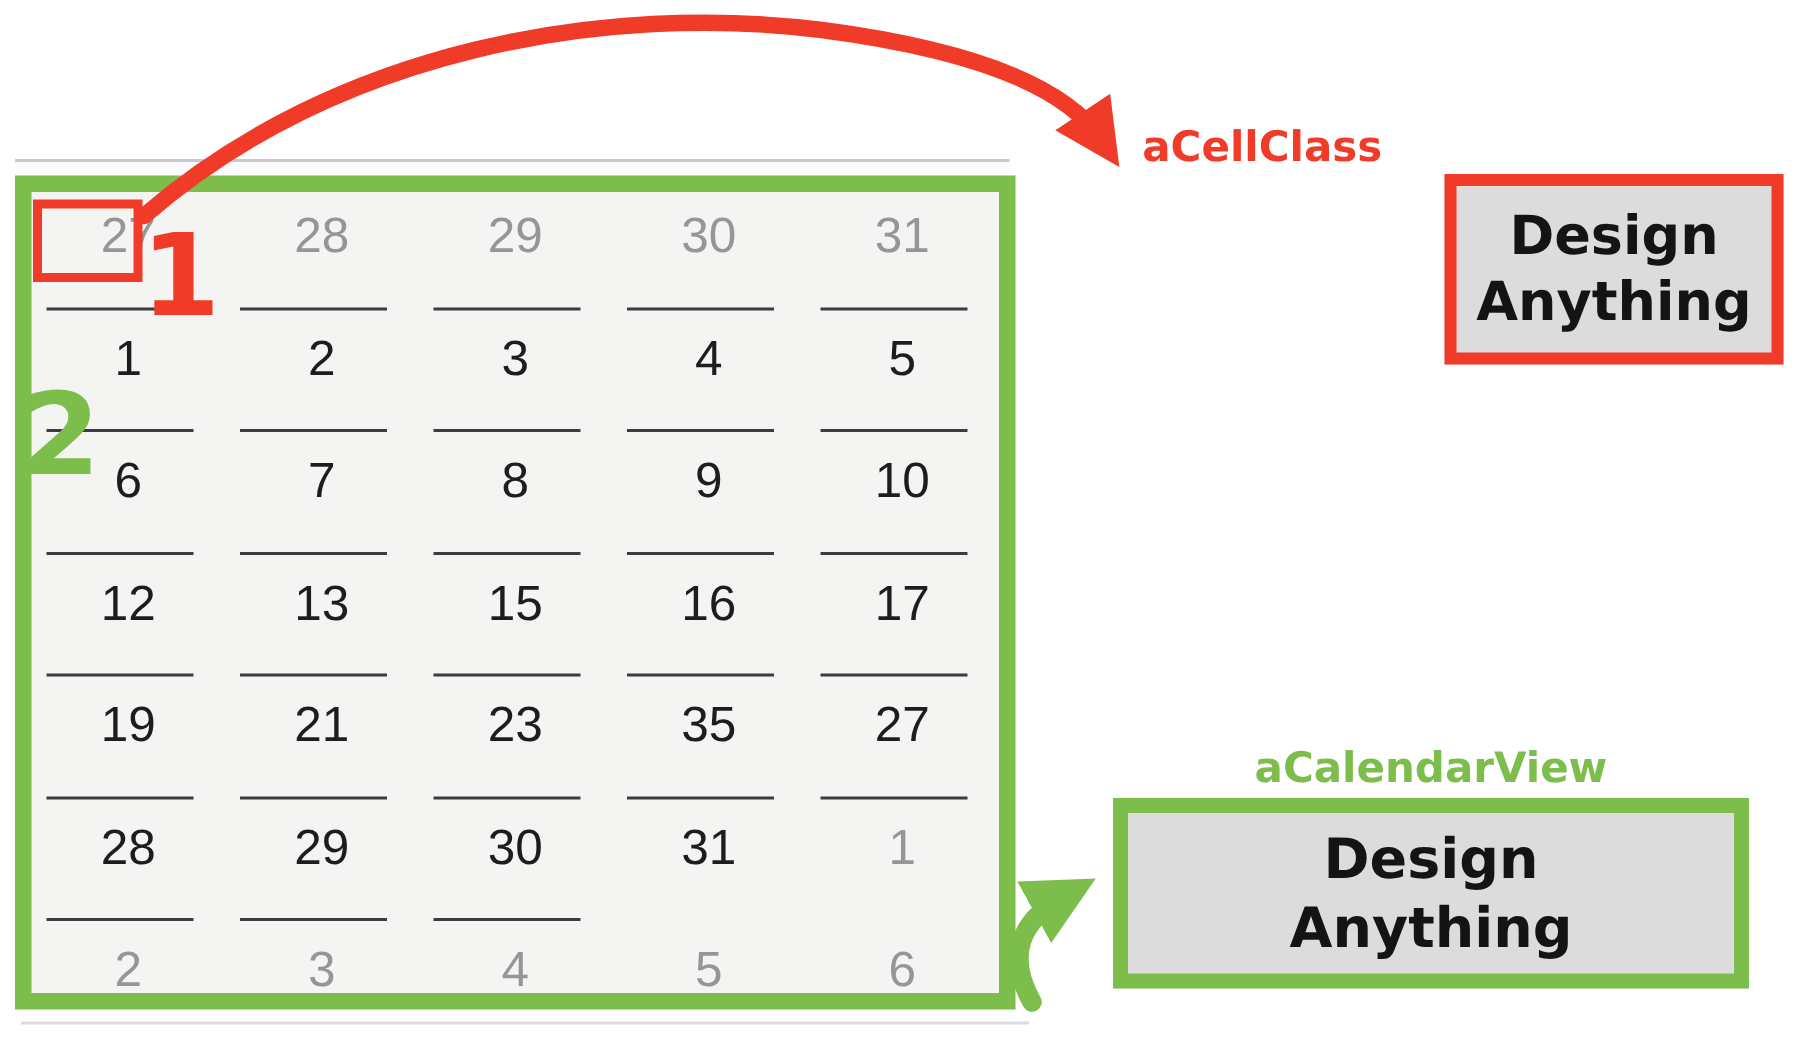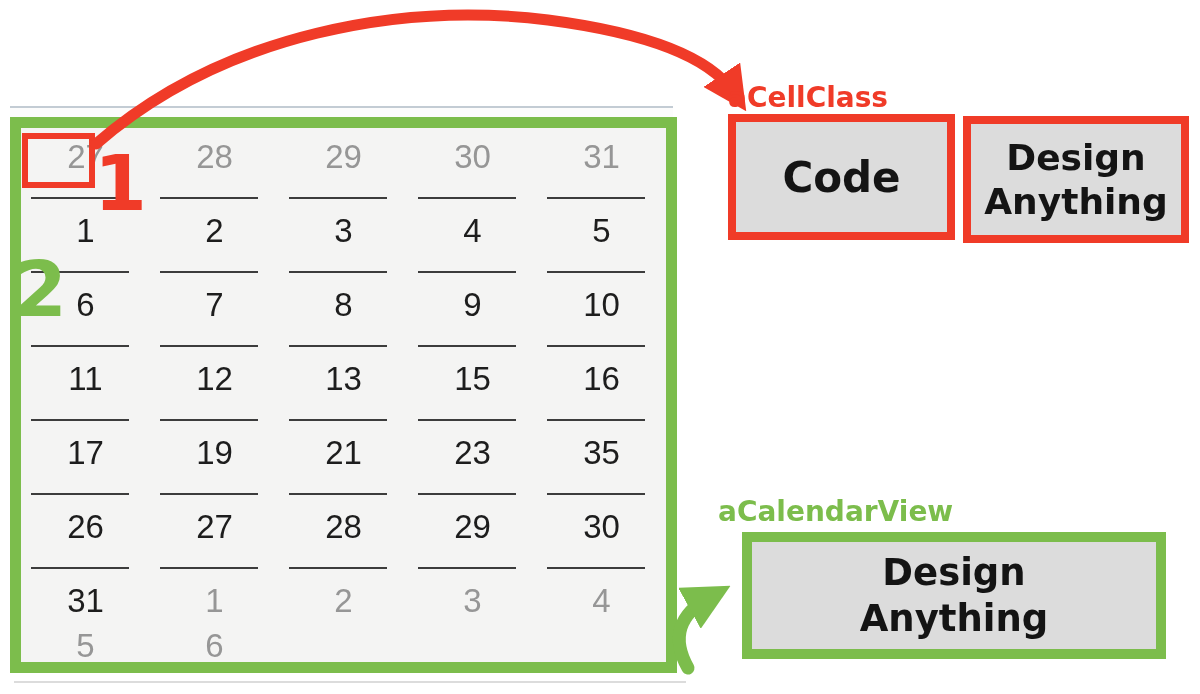--- a/index.html
+++ b/index.html
@@ -31,27 +31,27 @@
     position:absolute;left:1px;top:5px;width:73px;height:55px;
     border:6px solid var(--red,#f03b28);box-sizing:border-box;
   }
   .cal-shadow{position:absolute;left:14px;top:681px;width:672px;height:2px;background:#dcdcdc;}
   
   .step{position:absolute;font-family:"DejaVu Sans","Liberation Sans",sans-serif;
     font-weight:700;line-height:1;}
   .step-1{left:94px;top:146px;font-size:76px;color:var(--red,#f03b28);}
   .step-2{left:14px;top:252px;font-size:76px;color:var(--green,#7cbd4c);}
   
-  .lbl{position:absolute;text-align:left;font-family:"DejaVu Sans","Liberation Sans",sans-serif;
+  .lbl{position:absolute;text-align:center;font-family:"DejaVu Sans","Liberation Sans",sans-serif;
     font-weight:700;font-size:28px;line-height:1;}
   .red-lbl{color:var(--red,#f03b28);}
   .green-lbl{color:var(--green,#7cbd4c);}
   #lbl-cellclass{left:728px;top:84px;width:227px;}
   #lbl-cellxib{left:963px;top:84px;width:226px;}
-  #lbl-calview{left:718px;top:498px;width:424px;}
+  #lbl-calview{left:742px;top:498px;width:424px;}
   
   .box{
     position:absolute;background:var(--box-fill,#dcdcdc);box-sizing:border-box;
     display:flex;flex-direction:column;align-items:center;justify-content:center;
     font-family:"DejaVu Sans","Liberation Sans",sans-serif;font-weight:700;
     color:#141414;text-align:center;
   }
   .red-box{border:8px solid var(--red,#f03b28);}
   .green-box{border:10px solid var(--green,#7cbd4c);}
   #box-code{left:728px;top:114px;width:227px;height:126px;font-size:42px;}
@@ -77,31 +77,29 @@
           <div class="cal-cell"><span class="day">1</span></div>
           <div class="cal-cell"><span class="day">2</span></div>
           <div class="cal-cell"><span class="day">3</span></div>
           <div class="cal-cell"><span class="day">4</span></div>
           <div class="cal-cell"><span class="day">5</span></div>
           <div class="cal-cell"><span class="day">6</span></div>
           <div class="cal-cell"><span class="day">7</span></div>
           <div class="cal-cell"><span class="day">8</span></div>
           <div class="cal-cell"><span class="day">9</span></div>
           <div class="cal-cell"><span class="day">10</span></div>
-          <div class="cal-cell"><span class="day">11</span></div>
           <div class="cal-cell"><span class="day">12</span></div>
           <div class="cal-cell"><span class="day">13</span></div>
           <div class="cal-cell"><span class="day">15</span></div>
           <div class="cal-cell"><span class="day">16</span></div>
           <div class="cal-cell"><span class="day">17</span></div>
           <div class="cal-cell"><span class="day">19</span></div>
           <div class="cal-cell"><span class="day">21</span></div>
           <div class="cal-cell"><span class="day">23</span></div>
           <div class="cal-cell"><span class="day">35</span></div>
-          <div class="cal-cell"><span class="day">26</span></div>
           <div class="cal-cell"><span class="day">27</span></div>
           <div class="cal-cell"><span class="day">28</span></div>
           <div class="cal-cell"><span class="day">29</span></div>
           <div class="cal-cell"><span class="day">30</span></div>
           <div class="cal-cell last-row"><span class="day">31</span></div>
           <div class="cal-cell last-row"><span class="day muted">1</span></div>
           <div class="cal-cell last-row"><span class="day muted">2</span></div>
           <div class="cal-cell last-row"><span class="day muted">3</span></div>
           <div class="cal-cell last-row"><span class="day muted">4</span></div>
           <div class="cal-cell last-row"><span class="day muted">5</span></div>
@@ -121,23 +119,20 @@
       </marker>
       <marker id="head-green" viewBox="0 0 10 10" refX="5" refY="5" markerWidth="3.6" markerHeight="3.6" orient="auto">
         <path d="M0 0 L10 5 L0 10 z" fill="#7cbd4c"></path>
       </marker>
     </defs>
     <path d="M96 144 C225 32, 405 2, 548 20 C655 34, 712 60, 734 93" fill="none" stroke="#f03b28" stroke-width="11" stroke-linecap="round" marker-end="url(#head-red)"></path>
     <path d="M688 668 C671 638, 679 614, 710 597" fill="none" stroke="#7cbd4c" stroke-width="13" stroke-linecap="round" marker-end="url(#head-green)"></path>
   </svg>
 
   <div class="lbl red-lbl" id="lbl-cellclass">aCellClass</div>
-  <div class="box red-box" id="box-code">
-    <span>Code</span>
-  </div>
 
   <div class="box red-box" id="box-xib">
     <span>Design</span>
     <span>Anything</span>
   </div>
 
   <div class="lbl green-lbl" id="lbl-calview">aCalendarView</div>
   <div class="box green-box" id="box-calview">
     <span>Design</span>
     <span>Anything</span>

